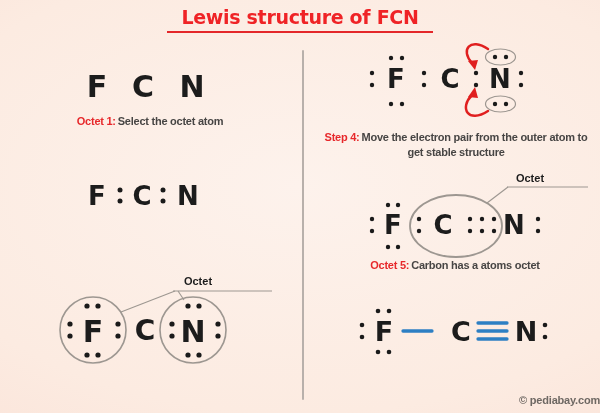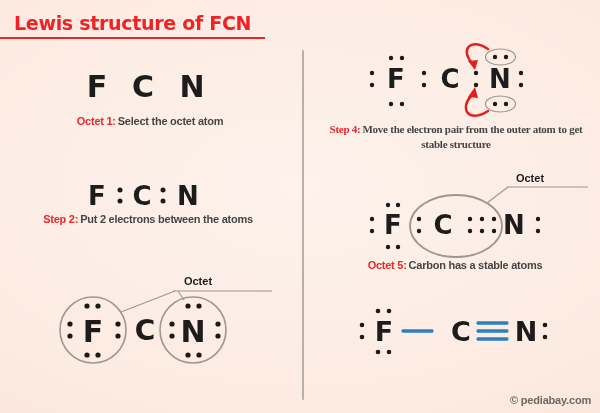--- a/index.html
+++ b/index.html
@@ -1,41 +1,41 @@
 <!DOCTYPE html>
 <html><head>
 <meta charset="utf-8">
 <style>
   html,body { margin:0; padding:0; }
   .stage {
     position:relative; width:600px; height:413px; overflow:hidden;
     background: radial-gradient(120% 100% at 50% 45%, #fdf2ec 0%, #fcebe1 55%, #f9ddd2 100%);
     font-family:"Liberation Sans", sans-serif;
   }
-  .title-wrap { position:absolute; top:12px; left:0; right:0; display:flex; }
+  .title-wrap { position:absolute; top:6px; left:0; right:0; display:flex; justify-content:center; }
   .title {
     font-family:"DejaVu Sans", sans-serif; font-weight:bold; font-size:19px;
     color:#ef2326; letter-spacing:-0.3px;
     border-bottom:2.5px solid #e4272a; padding:0 14px 3px 14px;
   }
   .divider { position:absolute; left:302px; top:50px; width:2px; height:350px; background:#b8b0ab; border-radius:1px; }
   .caption {
     position:absolute; text-align:center; font-weight:bold; font-size:11px;
     line-height:15px; color:#474544; letter-spacing:-0.25px;
   }
   .caption .lbl { color:#e7282b; margin-right:2px; }
   .diagram { position:absolute; }
   .diagram text { font-family:"DejaVu Sans", sans-serif; font-weight:bold; fill:#1c1c1c; text-anchor:middle; }
   .octet-text { font-family:"Liberation Sans", sans-serif !important; font-size:11px; fill:#454341; }
   .dot { fill:#1a1a1a; }
   .gline { stroke:#9d9791; fill:none; }
   .red-arrow { stroke:#e01f1f; fill:none; stroke-width:2.5; stroke-linecap:round; }
   .red-head { fill:#e01f1f; }
   .bond { stroke:#2d7fc3; stroke-width:3.3; stroke-linecap:round; }
-  .watermark { position:absolute; top:394px; right:9px; font-size:11px; font-weight:bold; color:#6e6863; letter-spacing:-0.2px; }
+  .watermark { position:absolute; top:394px; right:0; font-size:11px; font-weight:bold; color:#6e6863; letter-spacing:-0.2px; }
 </style>
 </head>
 <body>
 
 <div class="stage">
 
   <div class="title-wrap">
     <div class="title">Lewis structure of FCN</div>
   </div>
 
@@ -56,23 +56,20 @@
       <circle class="dot" cx="120" cy="190" r="2.5"></circle>
         <circle class="dot" cx="120" cy="201" r="2.5"></circle>
     </g>
     <text x="142" y="196" font-size="26" dominant-baseline="central">C</text>
     <g>
       <circle class="dot" cx="163" cy="190" r="2.5"></circle>
         <circle class="dot" cx="163" cy="201" r="2.5"></circle>
     </g>
     <text x="188" y="196" font-size="26" dominant-baseline="central">N</text>
   </svg>
-  <div class="caption" style="left:40px; top:212px; width:216px;">
-    <span class="lbl">Step 2:</span><span>Put 2 electrons between the atoms</span>
-  </div>
 
   <svg class="diagram" style="left:35px; top:270px;" width="250" height="96" viewBox="35 270 250 96">
     <circle class="gline" cx="93" cy="330" r="33" stroke-width="1.6"></circle>
     <circle class="gline" cx="193" cy="330" r="33" stroke-width="1.6"></circle>
     <line class="gline" x1="173" y1="291" x2="272" y2="291" stroke-width="1.1"></line>
     <line class="gline" x1="175" y1="291" x2="121" y2="312" stroke-width="1.1"></line>
     <line class="gline" x1="178" y1="291" x2="184" y2="300" stroke-width="1.1"></line>
     <text class="octet-text" x="198" y="285">Octet</text>
     <text x="93" y="331" font-size="30" dominant-baseline="central">F</text>
     <text x="145" y="330" font-size="28" dominant-baseline="central">C</text>
@@ -131,21 +128,21 @@
     </g>
     <g>
       <path class="red-arrow" d="M 488 49 C 470 37 460 50 472 63"></path>
       <polygon class="red-head" points="475,70 468,61 478,60"></polygon>
     </g>
     <g>
       <path class="red-arrow" d="M 488 111 C 468 124 459 108 472 95"></path>
       <polygon class="red-head" points="475,87 468,97 478,98"></polygon>
     </g>
   </svg>
-  <div class="caption" style="left:324px; top:122px; width:264px;font-family:Liberation Serif, serif;">
+  <div class="caption" style="left:324px; top:130px; width:264px;">
     <span class="lbl">Step 4:</span><span>Move the electron pair from the outer atom to get stable structure</span>
   </div>
 
   <svg class="diagram" style="left:355px; top:170px;" width="240" height="92" viewBox="355 170 240 92">
     <ellipse class="gline" cx="456" cy="226" rx="46" ry="31" stroke-width="1.8"></ellipse>
     <line class="gline" x1="507" y1="187" x2="588" y2="187" stroke-width="1.1"></line>
     <line class="gline" x1="508" y1="187" x2="487" y2="203" stroke-width="1.1"></line>
     <text class="octet-text" x="530" y="182">Octet</text>
     <text x="393" y="225" font-size="26" dominant-baseline="central">F</text>
     <text x="443" y="225" font-size="26" dominant-baseline="central">C</text>
@@ -169,21 +166,21 @@
         <circle class="dot" cx="482" cy="231" r="2.2"></circle>
       <circle class="dot" cx="494" cy="219" r="2.2"></circle>
         <circle class="dot" cx="494" cy="231" r="2.2"></circle>
     </g>
     <g>
       <circle class="dot" cx="538" cy="219" r="2.2"></circle>
         <circle class="dot" cx="538" cy="231" r="2.2"></circle>
     </g>
   </svg>
   <div class="caption" style="left:330px; top:258px; width:250px;">
-    <span class="lbl">Octet 5:</span><span>Carbon has a stable atoms</span>
+    <span class="lbl">Octet 5:</span><span>Carbon has a atoms octet</span>
   </div>
 
   <svg class="diagram" style="left:350px; top:300px;" width="210" height="60" viewBox="350 300 210 60">
     <text x="384" y="331" font-size="27" dominant-baseline="central">F</text>
     <text x="461" y="331" font-size="27" dominant-baseline="central">C</text>
     <text x="526" y="331" font-size="27" dominant-baseline="central">N</text>
     <g>
       <circle class="dot" cx="362" cy="325" r="2.3"></circle>
         <circle class="dot" cx="362" cy="337" r="2.3"></circle>
       <circle class="dot" cx="378" cy="311" r="2.3"></circle>

